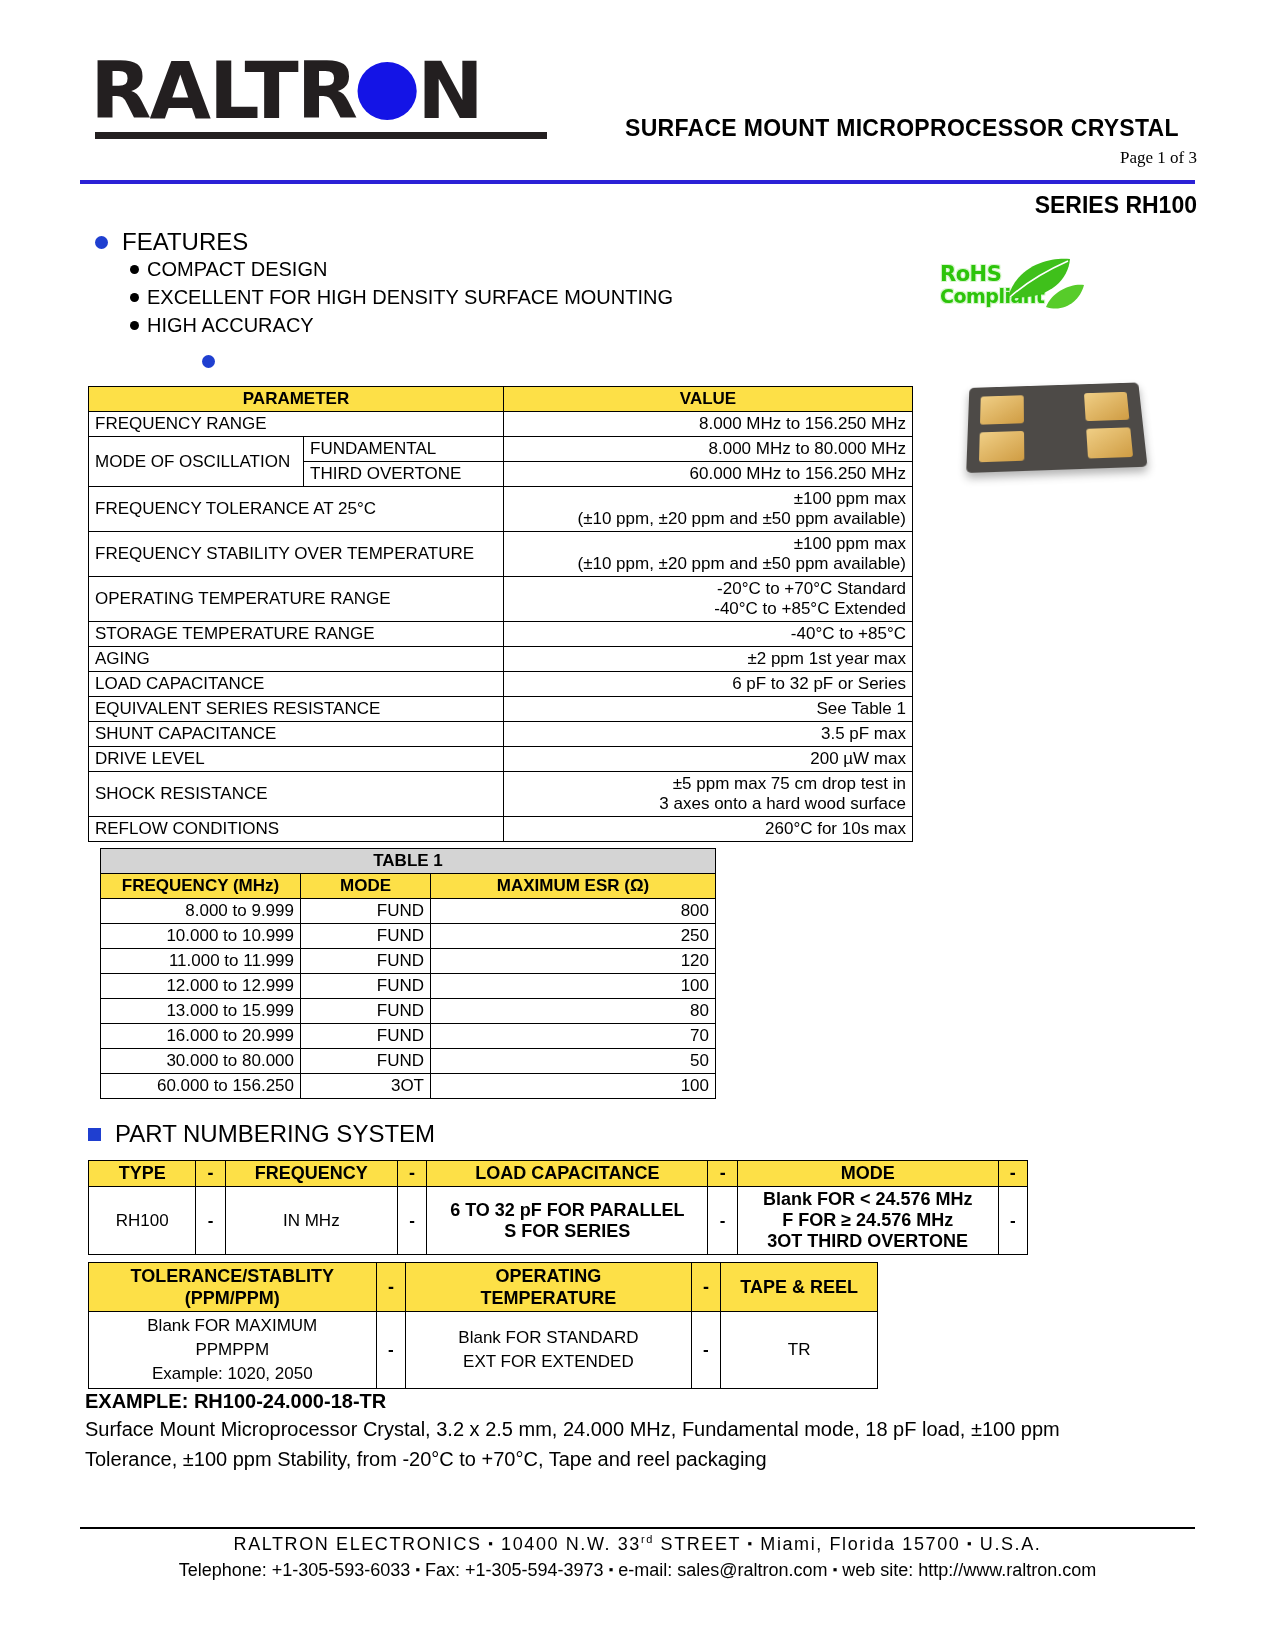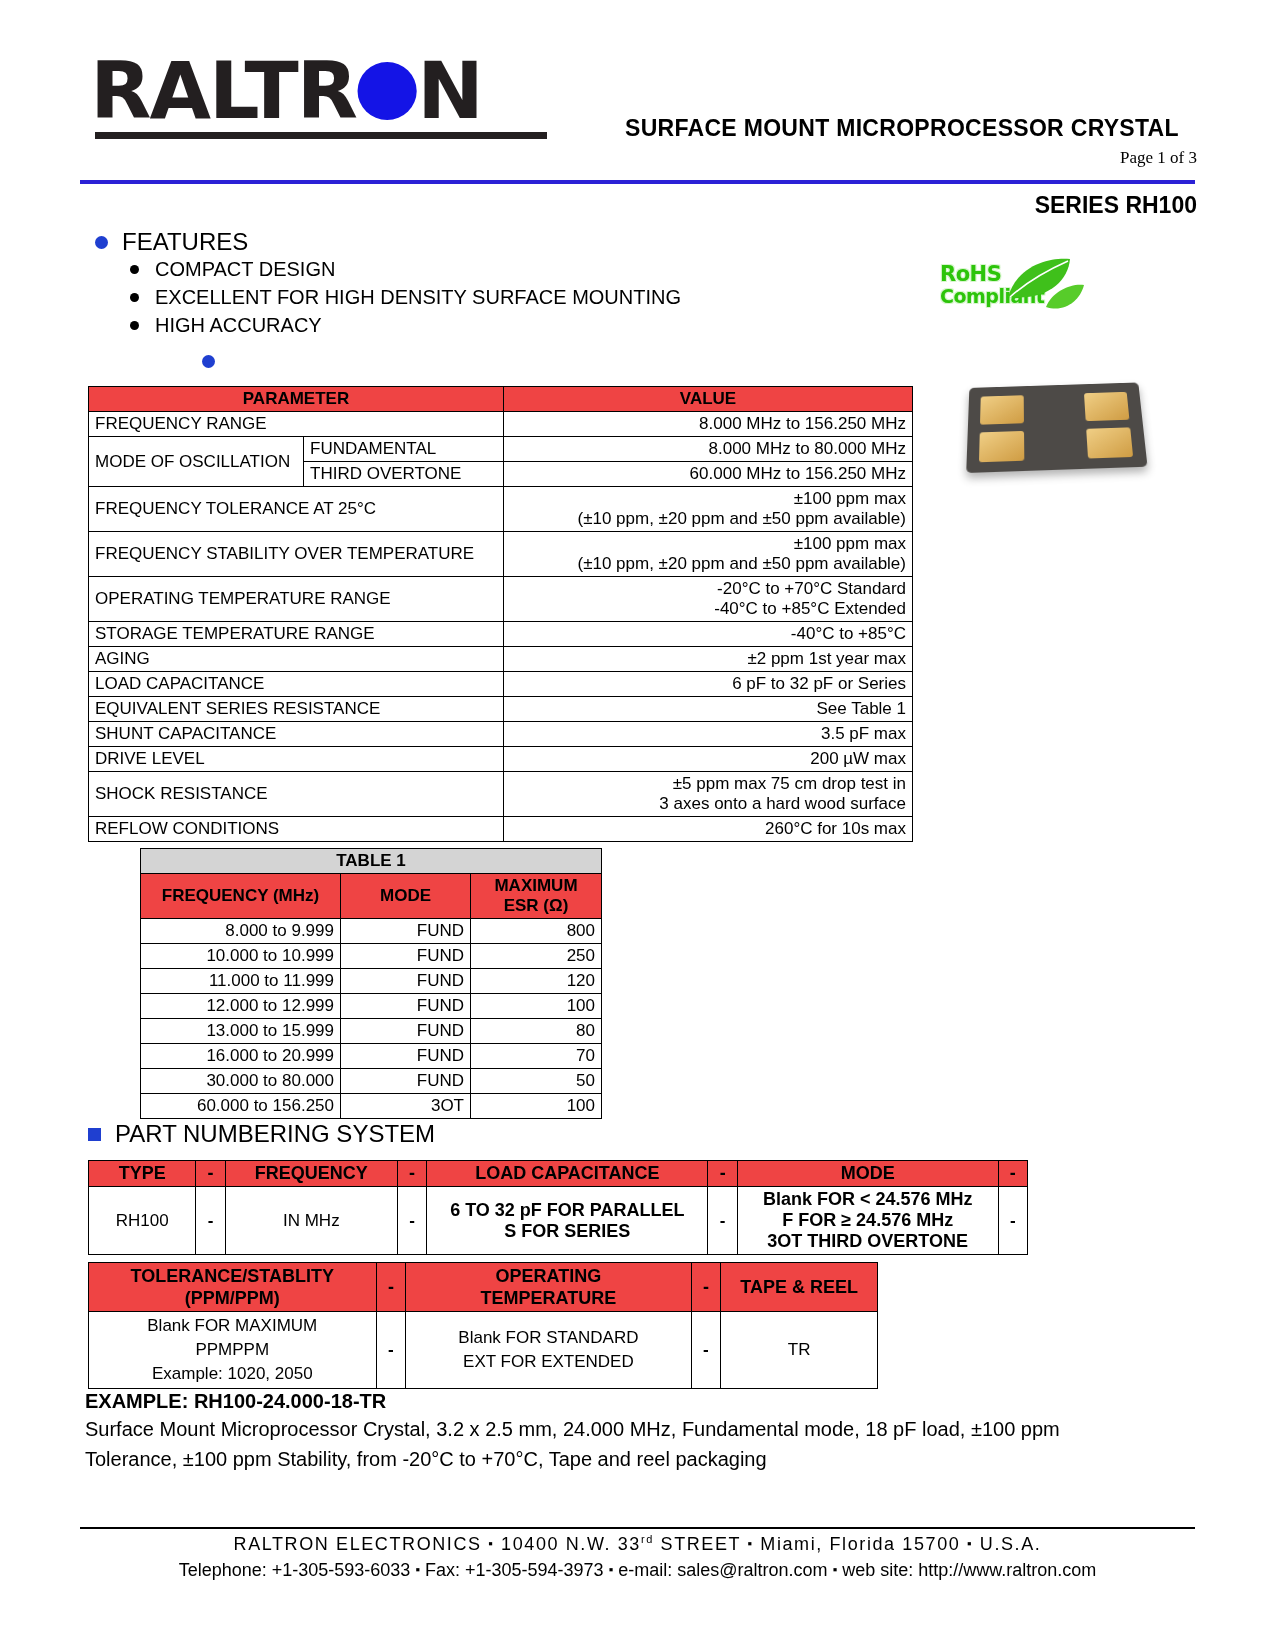--- a/index.html
+++ b/index.html
@@ -59,36 +59,36 @@
   }
   .bullet-round {
     width: 13px; height: 13px; border-radius: 50%; background: #1f3fd0;
     display: inline-block;
   }
   .bullet-sq { width: 13px; height: 13px; background: #1f3fd0; display:inline-block;}
   .sub-bullet { width: 9px; height: 9px; border-radius: 50%; background: #000; display:inline-block;}
 
   .feat-list { position: absolute; left: 130px; top: 255px; }
   .feat-item {
-    display: flex; align-items: center; gap: 16px;
+    display: flex; align-items: center; gap: 8px;
     font-size: 20px; height: 28px;
   }
 
   
   table { border-collapse: collapse; }
   .tbl td, .tbl th { border: 1.5px solid #000; font-size: 17px; padding: 2px 6px; }
-  .hd-blue { background: #ef4444; font-weight: bold; text-align: center; font-size: 19px; }
+  .hd-blue { background: #fde047; font-weight: bold; text-align: center; font-size: 19px; }
   .hd-gray { background: #d4d4d4; font-weight: bold; text-align: center; font-size: 19px; }
   .ctr { text-align: right; }
   .lft { text-align: left; padding-left: 8px; }
 
   #spec-table { position: absolute; left: 88px; top: 386px; width: 825px; }
   #spec-table td { height: 22px; }
 
-  #table1 { position: absolute; left: 100px; top: 848px; width: 462px; margin-left: 40px; }
+  #table1 { position: absolute; left: 100px; top: 848px; width: 616px; }
   #table1 td { height: 20px; font-size: 17px; }
 
   #pn-table1 { position: absolute; left: 88px; top: 1160px; width: 940px; }
   #pn-table1 td { font-size: 17px; }
   #pn-table1 .hd-blue { font-size: 18px; }
   #pn-table1 .dash { width: 30px; text-align: center; font-weight: bold; }
   #pn-table1 .bodyrow td { height: 62px; text-align: center; }
   #pn-table1 .strongcell { font-weight: bold; font-size: 18px; line-height: 21px; }
 
   #pn-table2 { position: absolute; left: 88px; top: 1262px; width: 790px; padding-left: 45px; }

